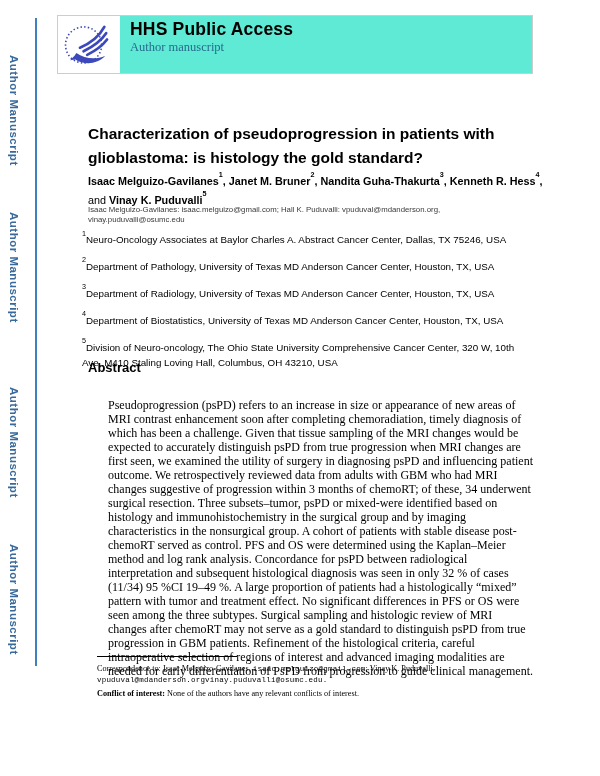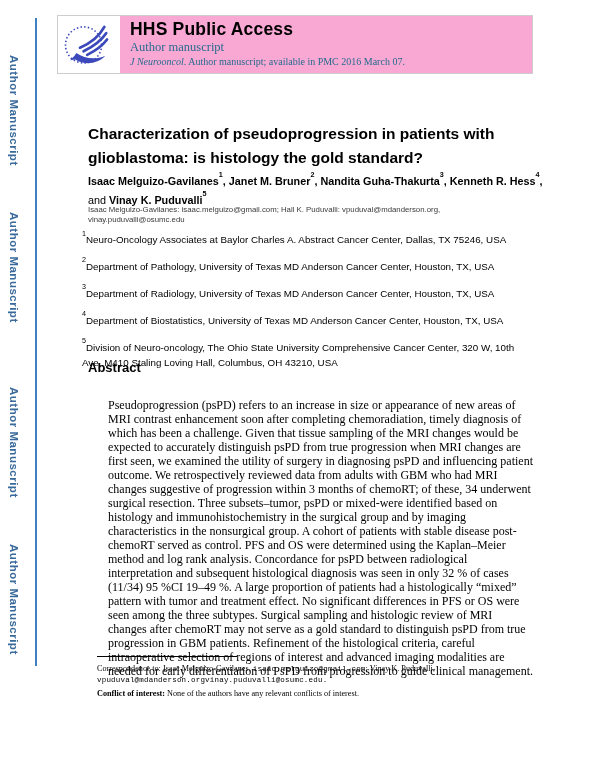--- a/index.html
+++ b/index.html
@@ -8,21 +8,21 @@
 
   
   .wm-line{position:absolute;left:35px;top:18px;width:2px;height:648px;background:#3f80c1;}
   .wm{position:absolute;left:8px;writing-mode:vertical-rl;
       font-family:"Liberation Sans",sans-serif;font-weight:bold;font-size:11.5px;
       letter-spacing:.5px;color:#3a6a9b;white-space:nowrap;}
   .wm1{top:55px;} .wm2{top:212px;} .wm3{top:387px;} .wm4{top:544px;}
 
   
   .hhs-box{position:absolute;left:57px;top:15px;width:476px;height:59px;box-sizing:border-box;
-           background:#f9a8d4;border:1px solid #cdcdcd;display:flex;}
+           background:#5eead4;border:1px solid #cdcdcd;display:flex;}
   .hhs-logo{flex:0 0 62px;height:100%;background:#ffffff;display:flex;align-items:center;justify-content:center;}
   .hhs-text{padding:3px 0 0 10px;}
   .hhs-title{font-weight:bold;font-size:17.5px;letter-spacing:.2px;line-height:20px;}
   .hhs-sub{font-family:"Liberation Serif",serif;font-size:12.5px;color:#266b8d;line-height:14px;margin-top:1px;}
   .hhs-j{font-family:"Liberation Serif",serif;font-size:10px;color:#266b8d;line-height:12px;margin-top:2px;}
   .it{font-style:italic;}
 
   
   .pub{position:absolute;left:75px;top:81px;font-family:"Liberation Serif",serif;
        font-size:9.8px;line-height:12.5px;}
@@ -69,21 +69,20 @@
         <circle cx="25" cy="29" r="20" fill="none" stroke="#3c49bb" stroke-width="1.8" stroke-dasharray="1.6 2.5"></circle>
         <path d="M48 9 C42 20 33 27 21 32" stroke="#3c49bb" stroke-width="3" fill="none" stroke-linecap="round"></path>
         <path d="M50 16 C44 25 35 31 25 36" stroke="#3c49bb" stroke-width="3" fill="none" stroke-linecap="round"></path>
         <path d="M51 23 C45 31 37 36 29 40" stroke="#3c49bb" stroke-width="3" fill="none" stroke-linecap="round"></path>
         <path d="M17 38 C26 44 38 46 49 41 C41 50 26 52 16 45 L10 46 L15 41 Z" fill="#3c49bb"></path>
       </svg>
     </div>
     <div class="hhs-text">
       <div class="hhs-title">HHS Public Access</div>
       <div class="hhs-sub">Author manuscript</div>
-      <div class="hhs-j"><span class="it">J Neurooncol</span><span>. Author manuscript; available in PMC 2016 March 07.</span></div>
     </div>
   </div>
 
 
   <h1 class="title" style="margin:0;">
     <span>Characterization of pseudoprogression in patients with</span><br>
     <span>glioblastoma: is histology the gold standard?</span>
   </h1>
 
   <p class="authors" style="margin:0;">

